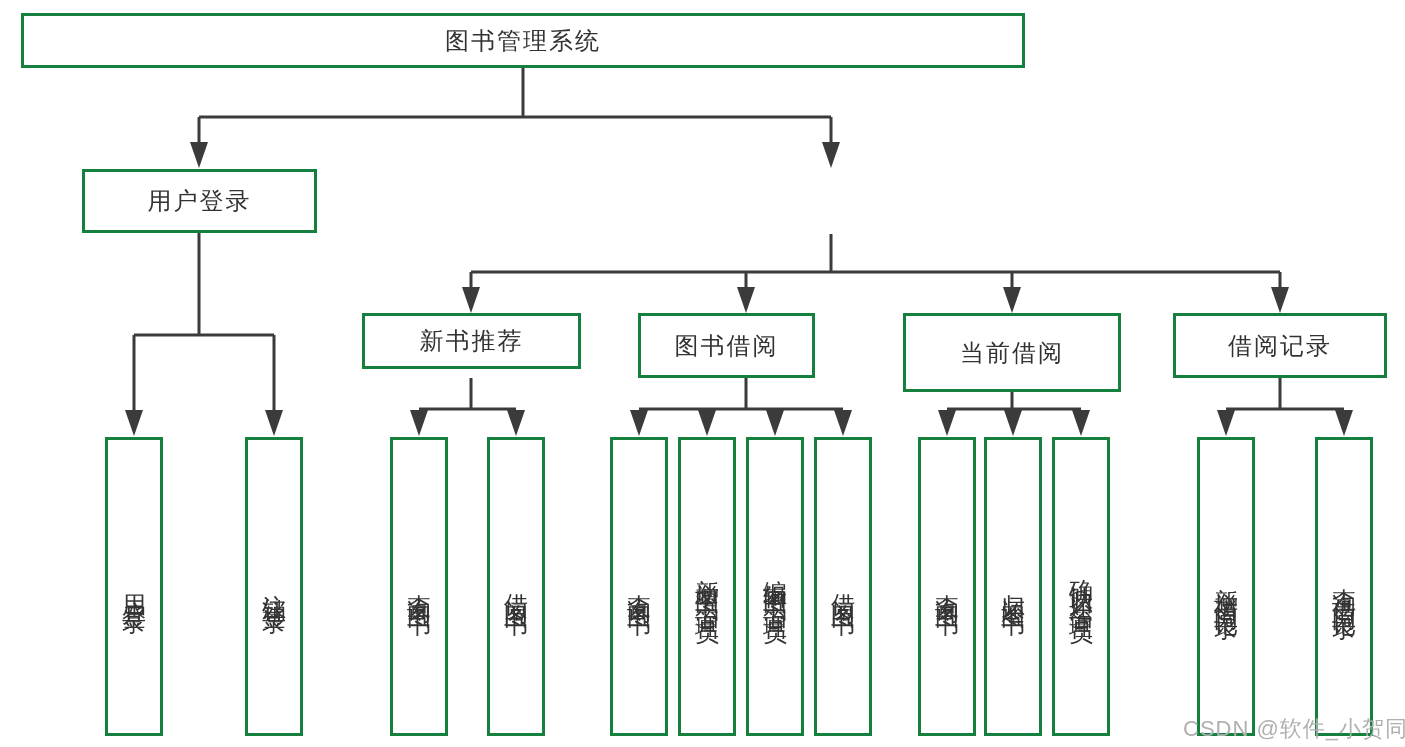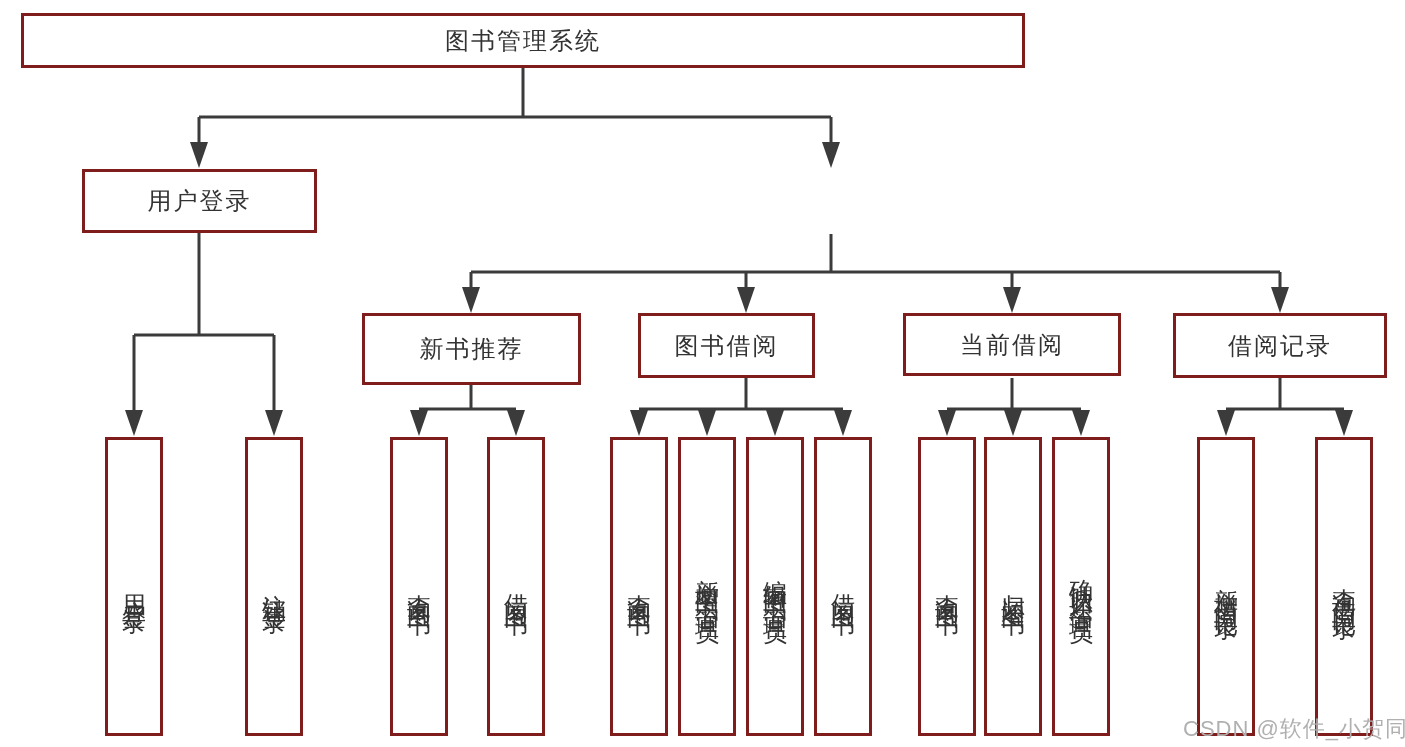--- a/index.html
+++ b/index.html
@@ -7,21 +7,21 @@
     position: relative;
     width: 1405px;
     height: 747px;
     background: #ffffff;
     font-family: "Liberation Sans", "DejaVu Sans", sans-serif;
     overflow: hidden;
   }
   .box {
     position: absolute;
     box-sizing: border-box;
-    border: 3px solid #7f1d1d;
+    border: 3px solid #15803d;
     background: #ffffff;
     display: flex;
     align-items: center;
     justify-content: center;
     color: #333333;
     font-size: 24px;
     letter-spacing: 2px;
     z-index: 2;
   }
   .box .vtext {
@@ -92,23 +92,23 @@
 
     <path d="M1280 378 V409 M1226 409 H1344"></path>
     <polygon points="1217,410 1235,410 1226,436"></polygon>
     <polygon points="1335,410 1353,410 1344,436"></polygon>
   </svg>
 
   <div class="box" style="left:21px; top:13px; width:1004px; height:55px;">图书管理系统</div>
 
   <div class="box" style="left:82px; top:169px; width:235px; height:64px;">用户登录</div>
 
-  <div class="box" style="left:362px; top:313px; width:219px; height:72px;">新书推荐</div>
+  <div class="box" style="left:362px; top:313px; width:219px; height:56px;">新书推荐</div>
   <div class="box" style="left:638px; top:313px; width:177px; height:65px;">图书借阅</div>
-  <div class="box" style="left:903px; top:313px; width:218px; height:63px;">当前借阅</div>
+  <div class="box" style="left:903px; top:313px; width:218px; height:79px;">当前借阅</div>
   <div class="box" style="left:1173px; top:313px; width:214px; height:65px;">借阅记录</div>
 
   <div class="box" style="left:105px; top:437px; width:58px; height:299px;">
     <span class="vtext">用户登录</span>
   </div>
   <div class="box" style="left:245px; top:437px; width:58px; height:299px;">
     <span class="vtext">注销登录</span>
   </div>
 
   <div class="box" style="left:390px; top:437px; width:58px; height:299px;">

